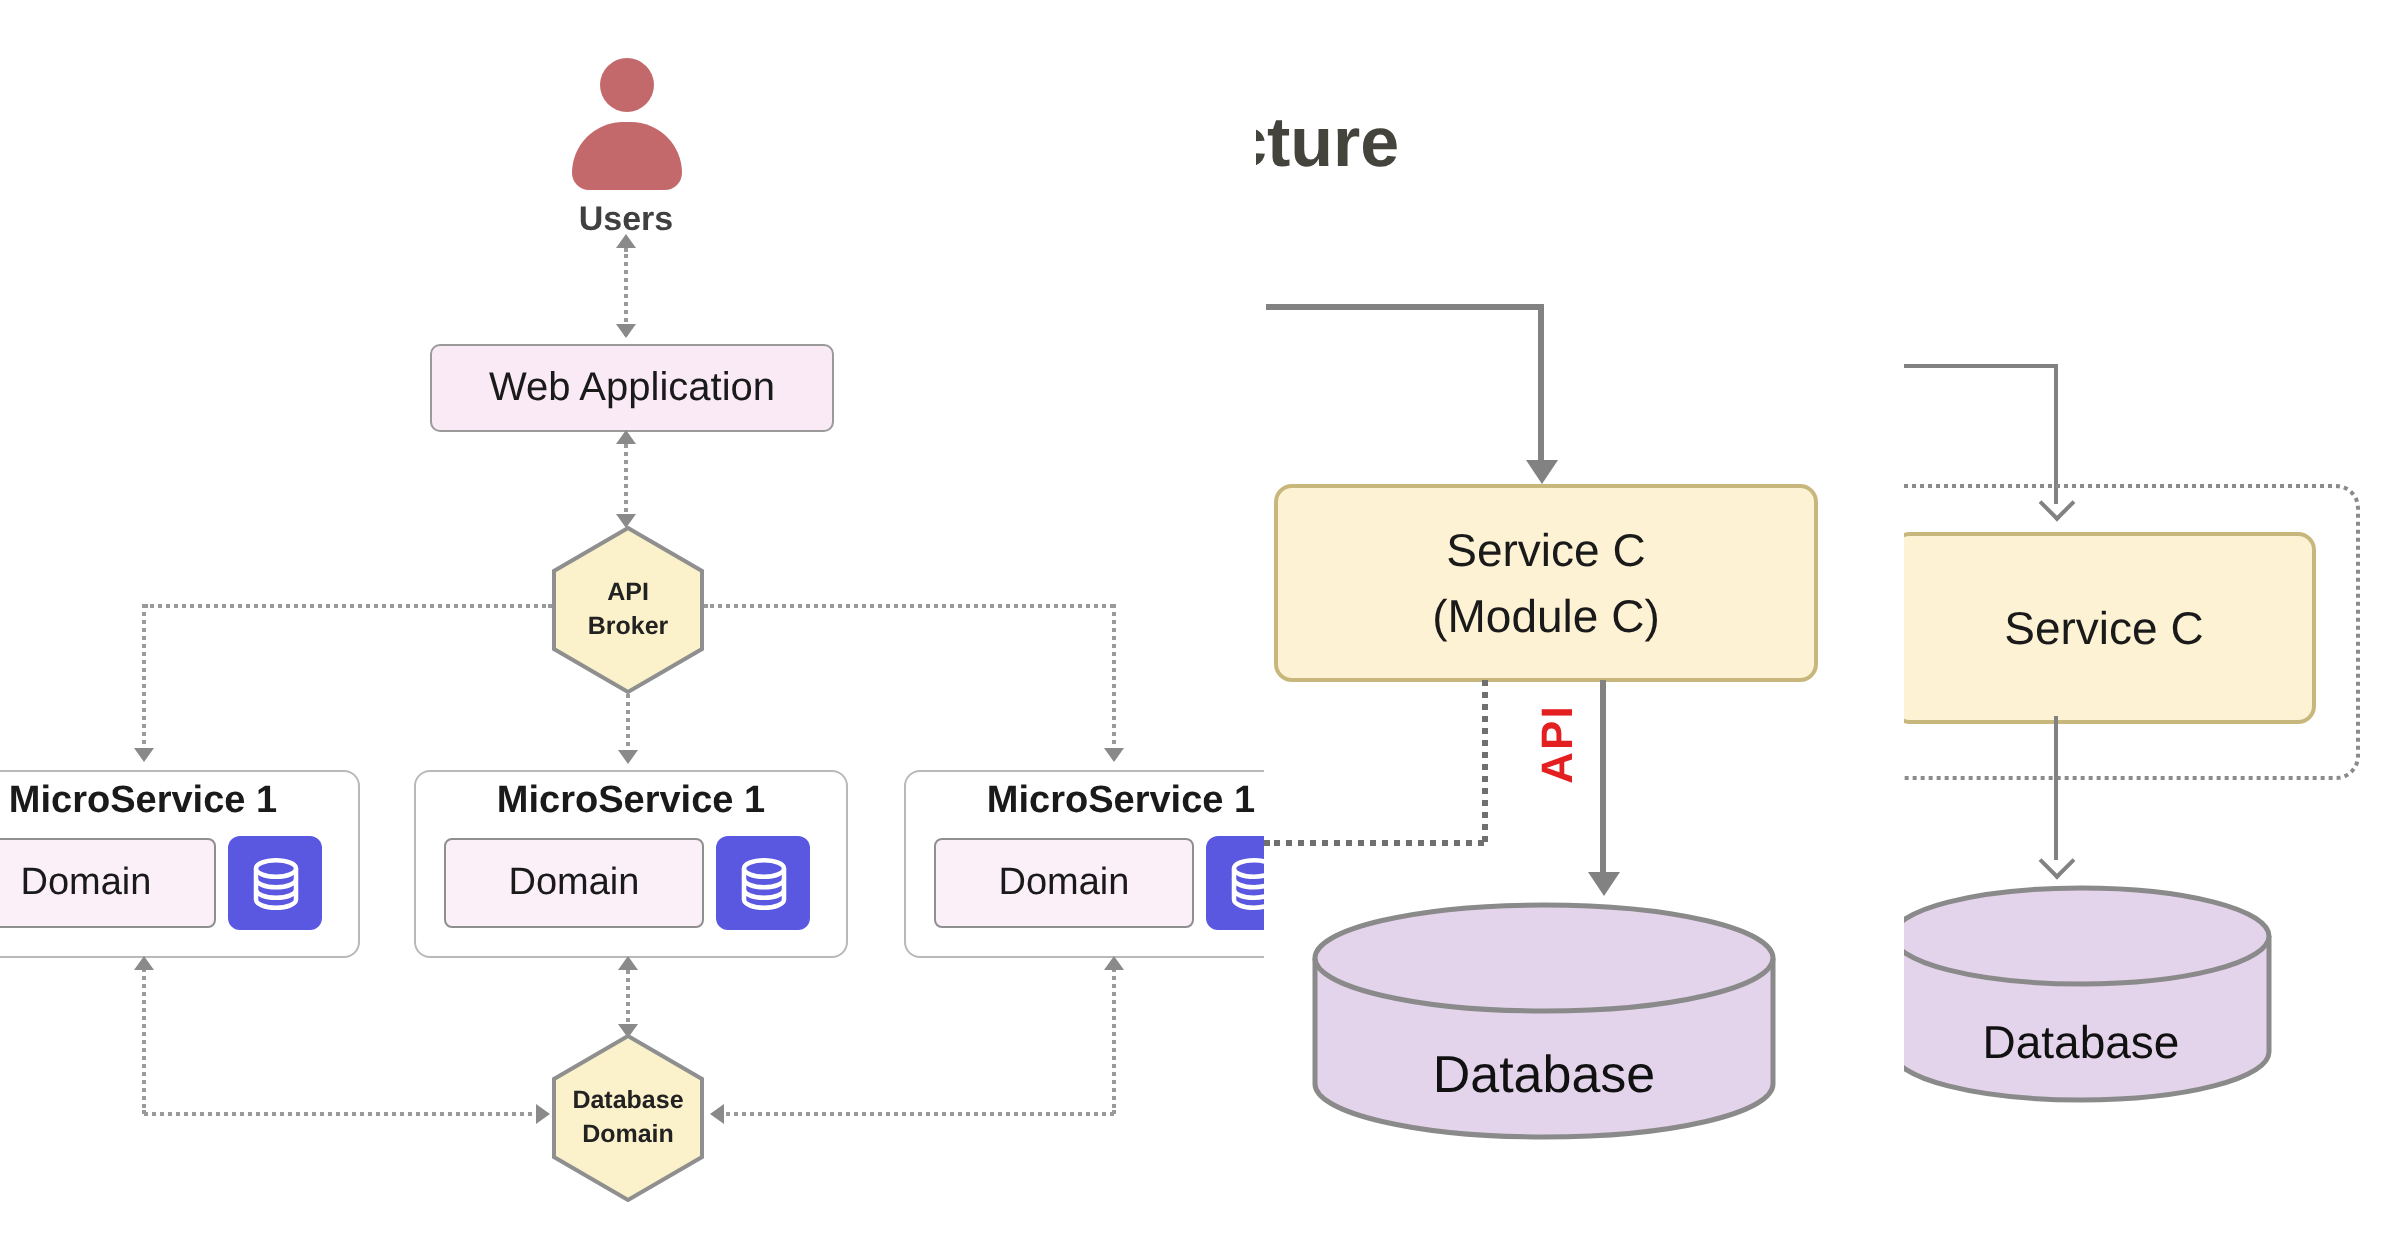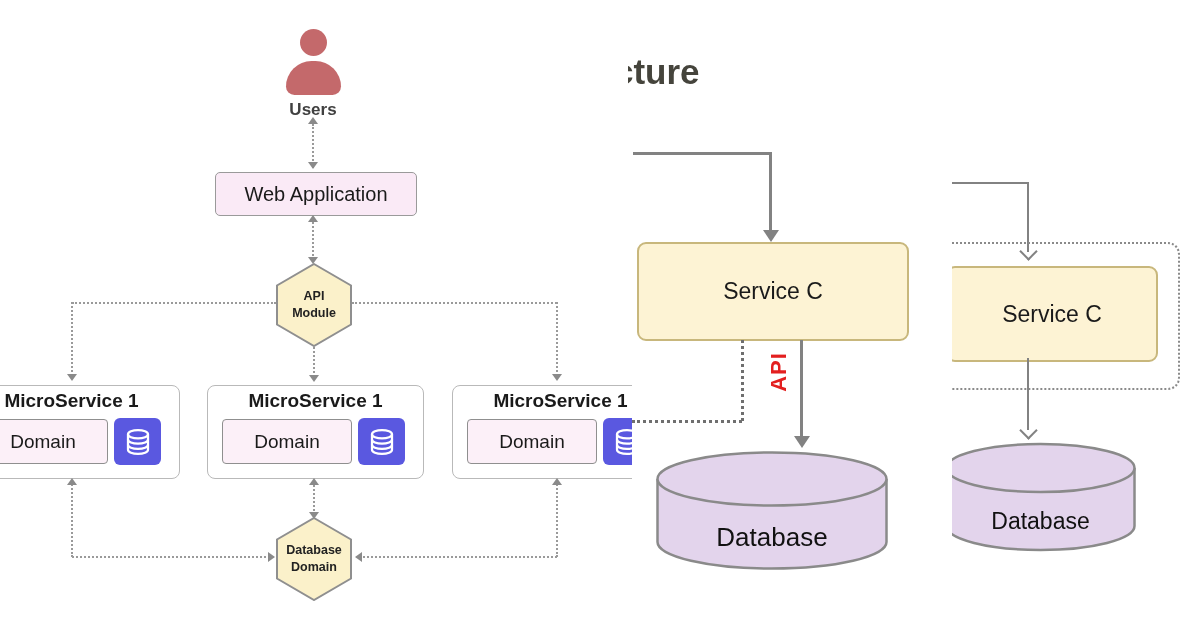--- a/index.html
+++ b/index.html
@@ -73,21 +73,21 @@
 
     <div class="vdot" style="left:312px;top:218px;height:42px;"></div>
     <div class="a-up" style="left:308px;top:215px;"></div>
     <div class="a-down" style="left:308px;top:257px;"></div>
 
     <svg class="hex" style="left:276px;top:263px;" viewBox="0 0 76 84">
       <polygon points="38,1 75,22.5 75,61.5 38,83 1,61.5 1,22.5" fill="#fbf1ca" stroke="#8f8f8f" stroke-width="2"></polygon>
     </svg>
     <div class="hex-label" style="left:276px;top:263px;">
       <span>API</span>
-      <span>Module</span>
+      <span>Broker</span>
     </div>
 
     <div class="hdot" style="left:72px;top:302px;width:204px;"></div>
     <div class="vdot" style="left:71px;top:302px;height:74px;"></div>
     <div class="a-down" style="left:67px;top:374px;"></div>
 
     <div class="hdot" style="left:352px;top:302px;width:205px;"></div>
     <div class="vdot" style="left:556px;top:302px;height:74px;"></div>
     <div class="a-down" style="left:552px;top:374px;"></div>
 
@@ -165,20 +165,21 @@
   <div id="mid-clip" class="clip">
 
     <div class="frag-title">cture</div>
 
     <div class="hsol" style="left:5px;top:152px;width:139px;"></div>
     <div class="vsol" style="left:141px;top:152px;height:78px;"></div>
     <div class="a-down-big" style="left:134.5px;top:230px;"></div>
 
     <div class="svc" style="left:9px;top:242px;width:268px;height:95px;">
       <span>Service C</span>
+      <span>(Module C)</span>
     </div>
 
     <div class="vdash" style="left:113px;top:340px;height:81px;"></div>
     <div class="hdash" style="left:4px;top:420px;width:110px;"></div>
 
     <div class="vsol" style="left:172px;top:340px;height:96px;"></div>
     <div class="a-down-big" style="left:165.5px;top:436px;"></div>
     <div class="api-rot">API</div>
 
     <svg class="abs" style="left:27px;top:450px;" width="234" height="122" viewBox="0 0 234 122">

